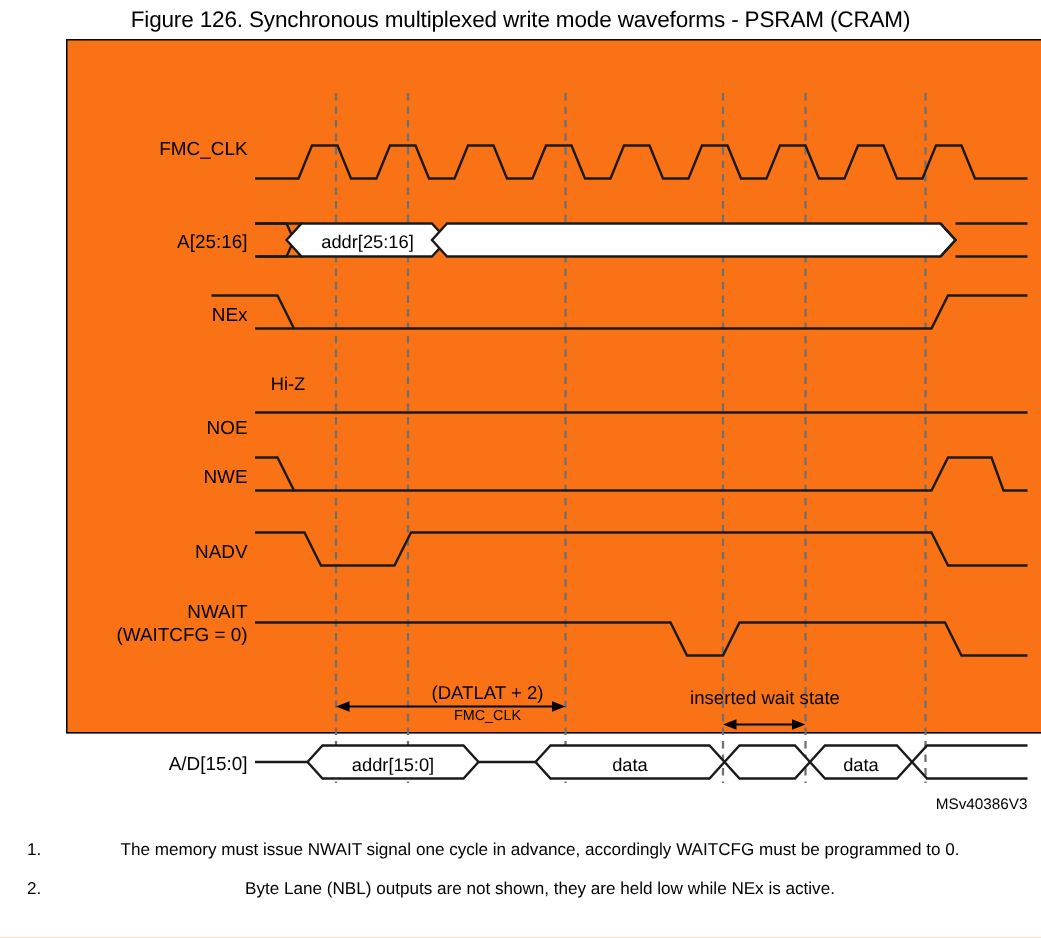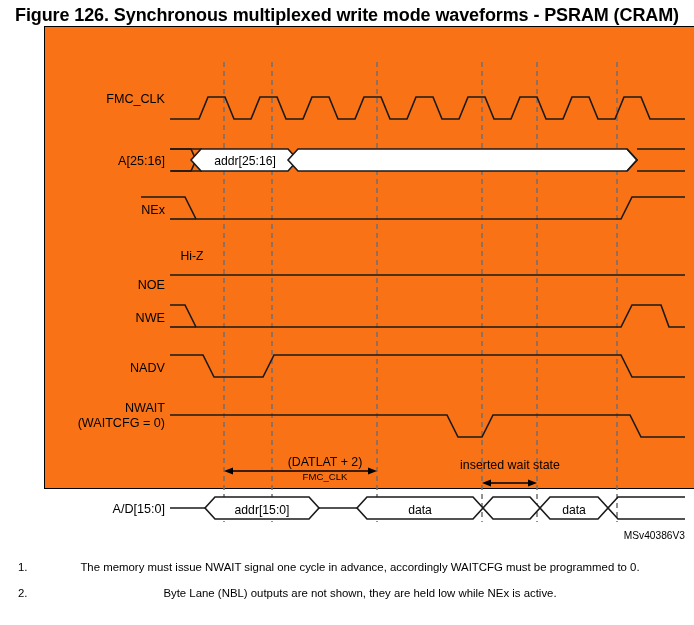--- a/index.html
+++ b/index.html
@@ -9,22 +9,22 @@
   }
   body {
     width: 694px;
     height: 625px;
     font-family: "Liberation Sans", sans-serif;
     color: #000000;
     position: relative;
     overflow: hidden;
   }
   .figure-title {
-    font-size: 18px;
-    font-weight: bold;
+    font-size: 15px;
+    font-weight: normal;
     text-align: center;
     padding: 5px 0 4px 0;
     letter-spacing: -0.1px;
     color: #000;
   }
   .figure-box {
     position: absolute;
     left: 18px;
     top: 26px;
     width: 657px;

